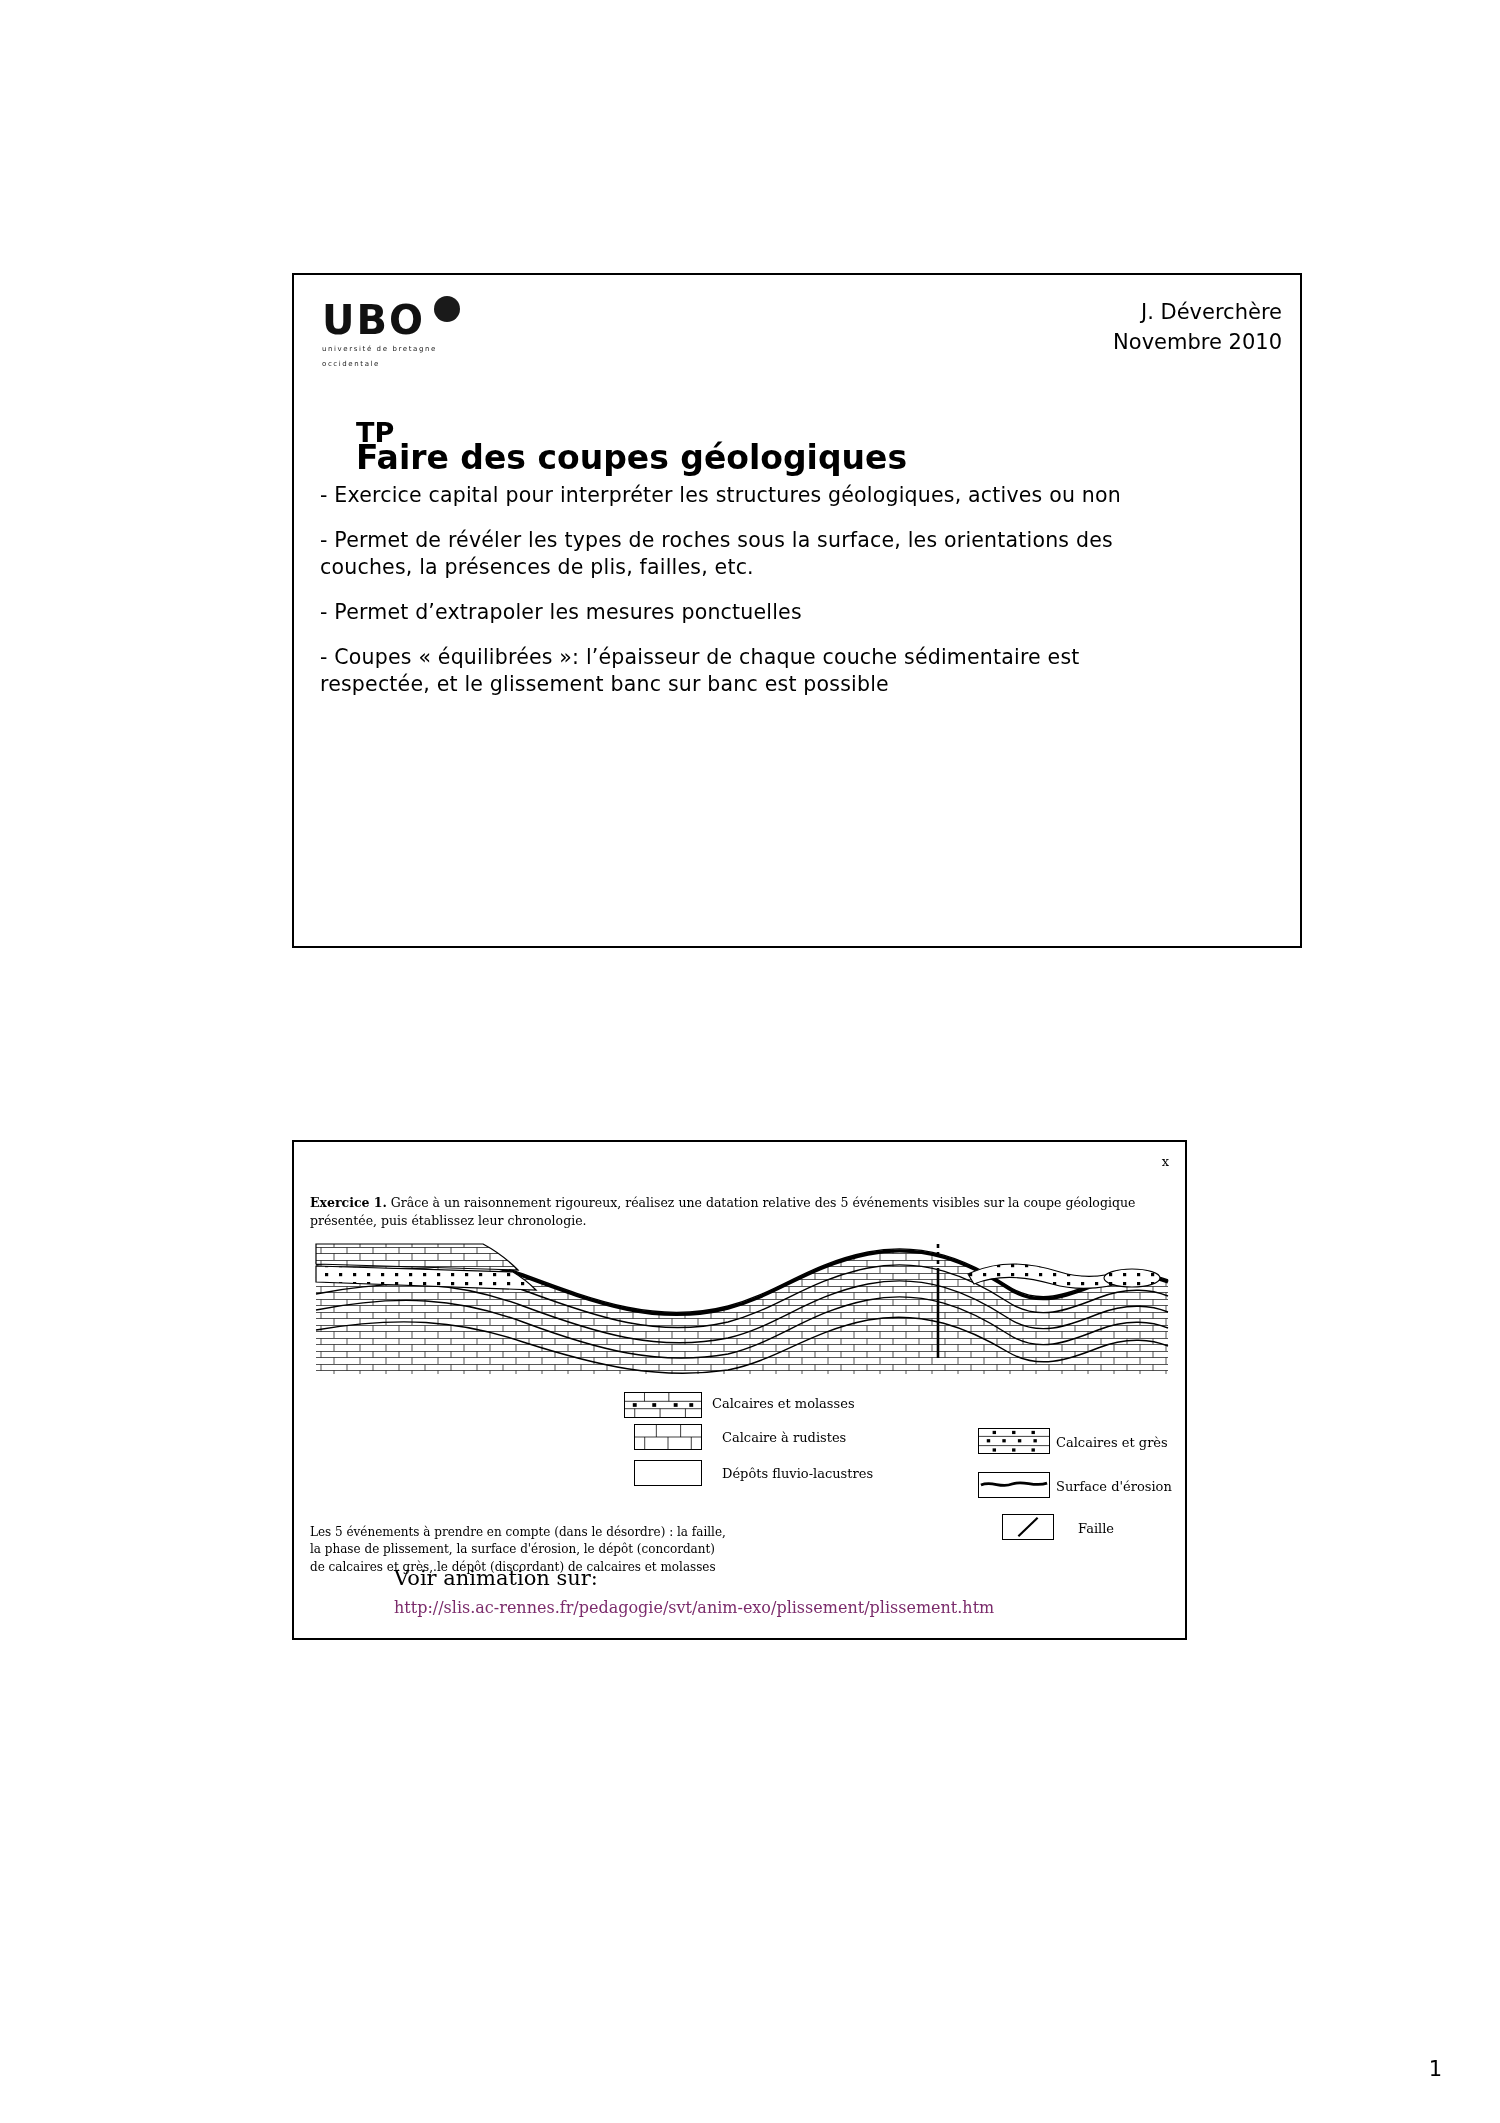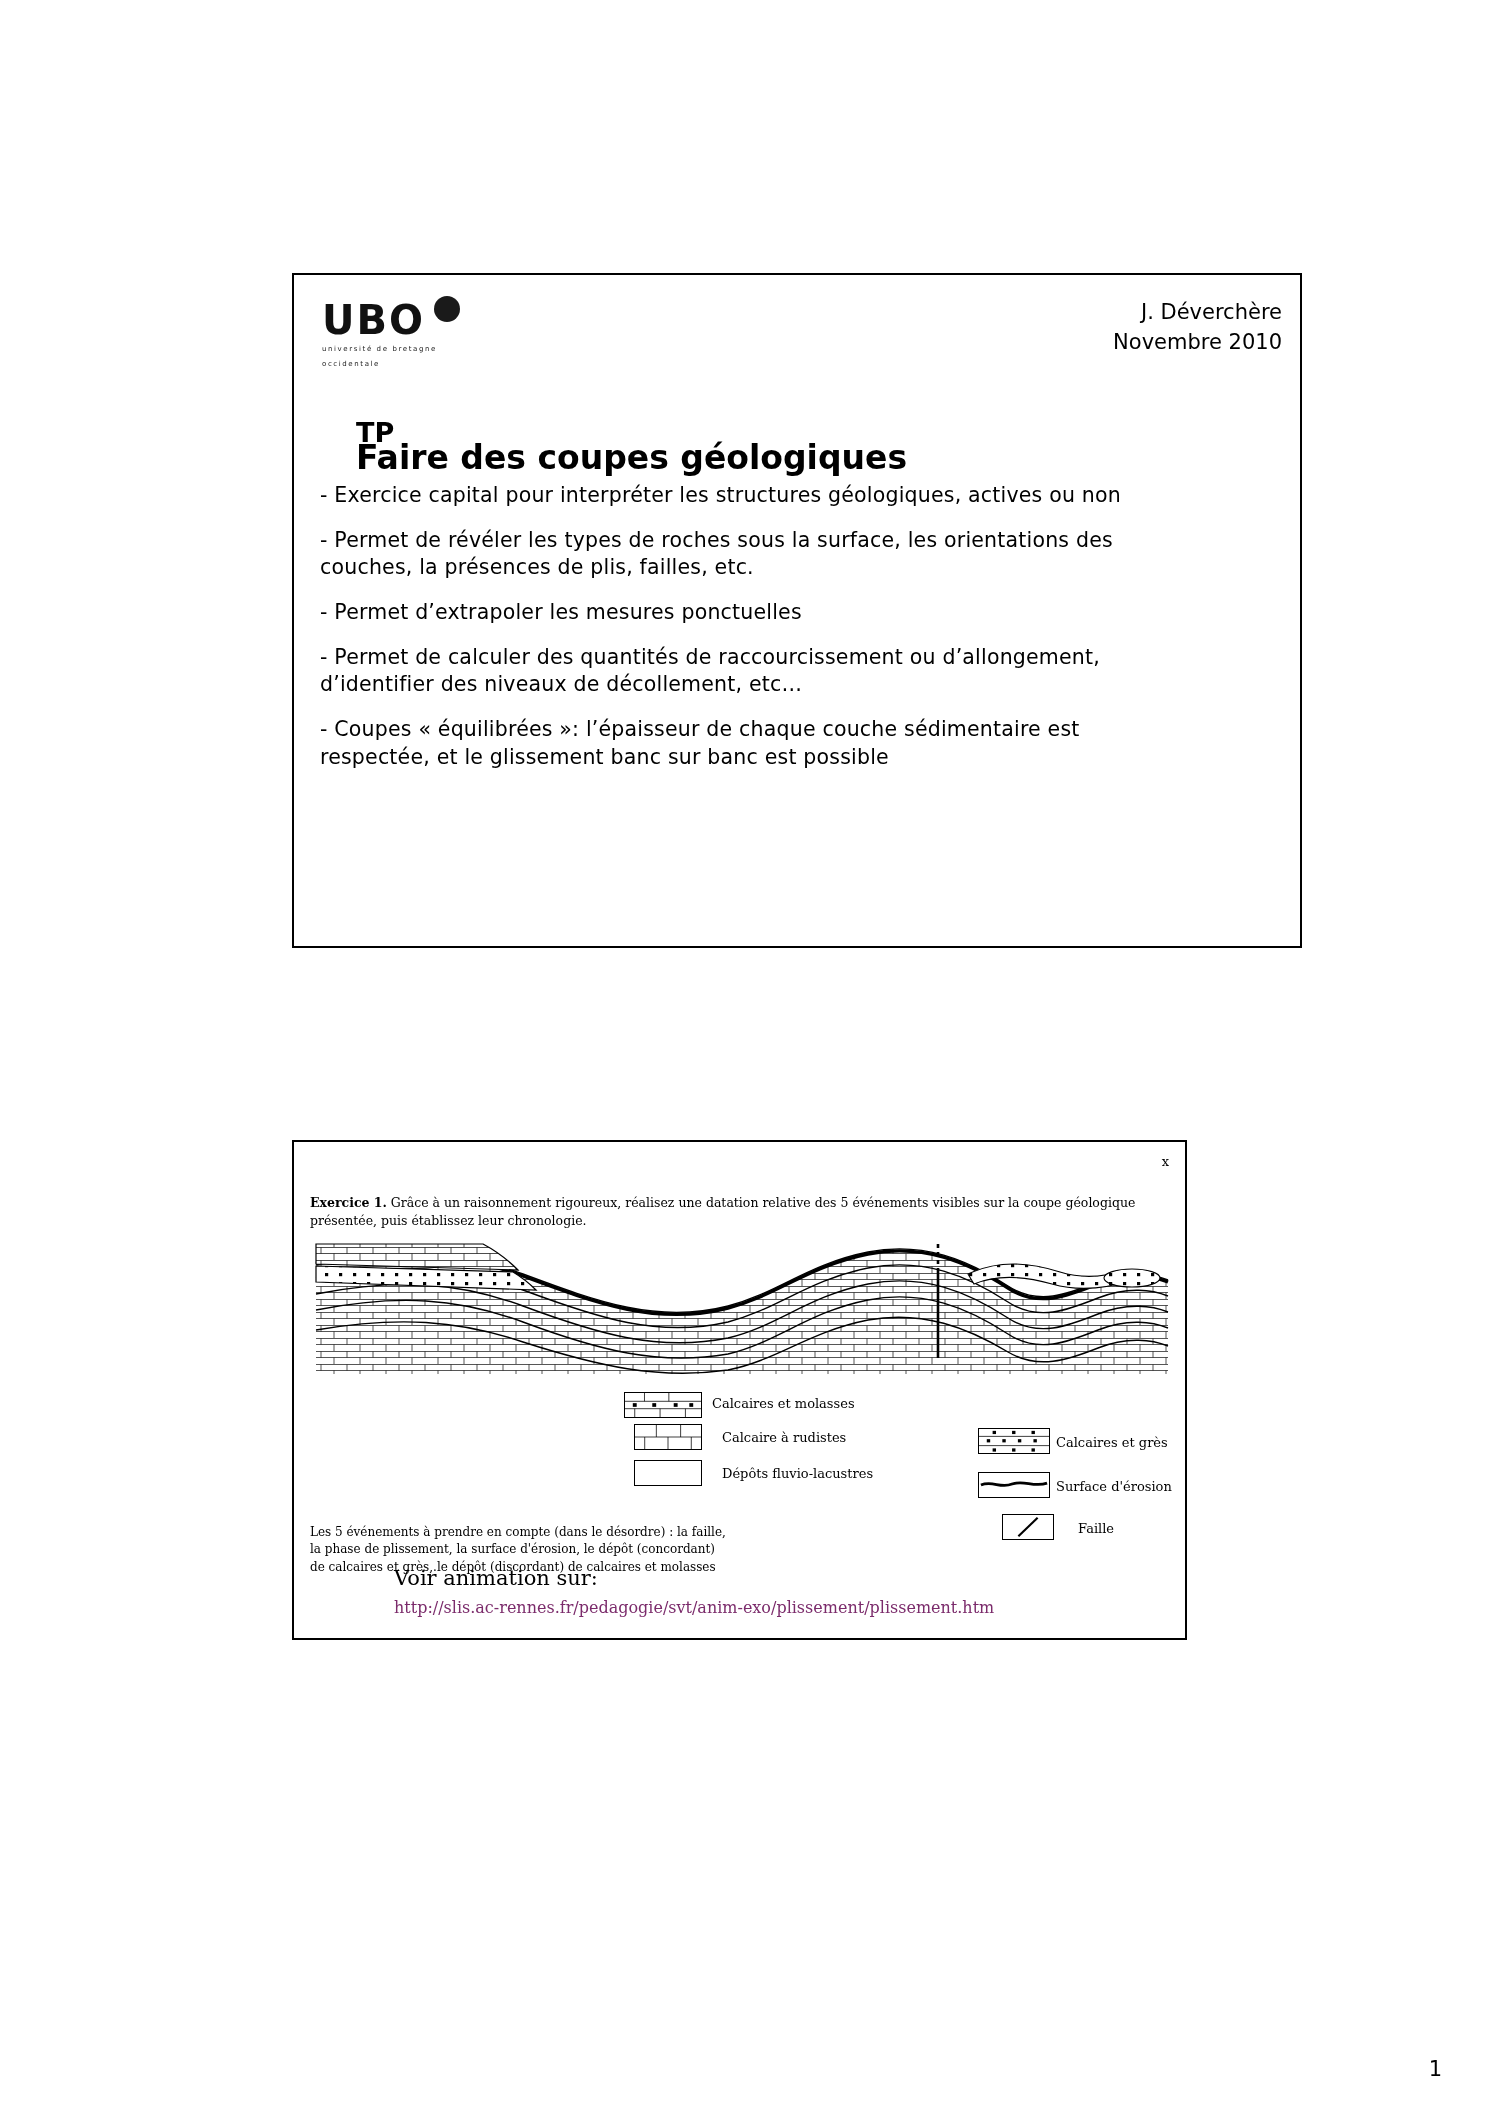--- a/index.html
+++ b/index.html
@@ -208,21 +208,20 @@
     <div>Novembre 2010</div>
   </div>
 
   <div class="slide1-title1">TP</div>
   <div class="slide1-title2">Faire des coupes géologiques</div>
 
   <div class="bullets">
     <p>- Exercice capital pour interpréter les structures géologiques, actives ou non</p>
     <p>- Permet de révéler les types de roches sous la surface, les orientations des couches, la présences de plis, failles, etc.</p>
     <p>- Permet d’extrapoler les mesures ponctuelles</p>
-    <p>- Permet de calculer des quantités de raccourcissement ou d’allongement, d’identifier des niveaux de décollement, etc…</p>
     <p>- Coupes « équilibrées »: l’épaisseur de chaque couche sédimentaire est respectée, et le glissement banc sur banc est possible</p>
   </div>
 </div>
 
 <div class="slide2">
 
   <div class="ex-x">x</div>
 
   <div class="ex-intro">
     <b>Exercice 1.</b><span> Grâce à un raisonnement rigoureux, réalisez une datation relative des 5 événements visibles sur la coupe géologique présentée, puis établissez leur chronologie.</span>

